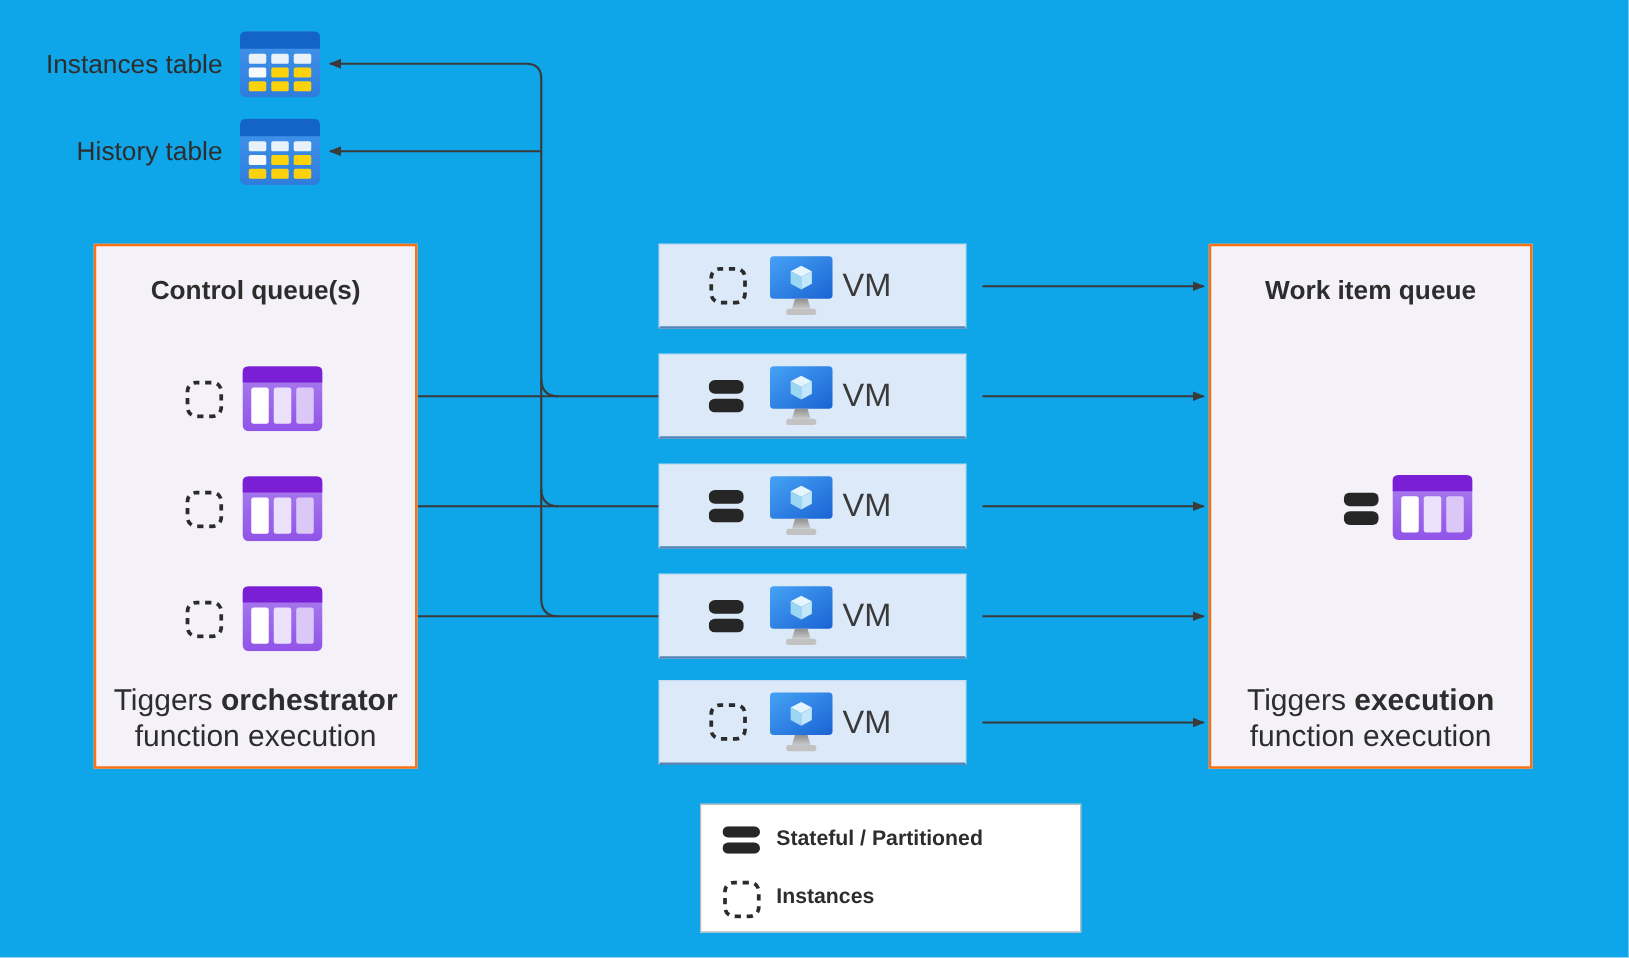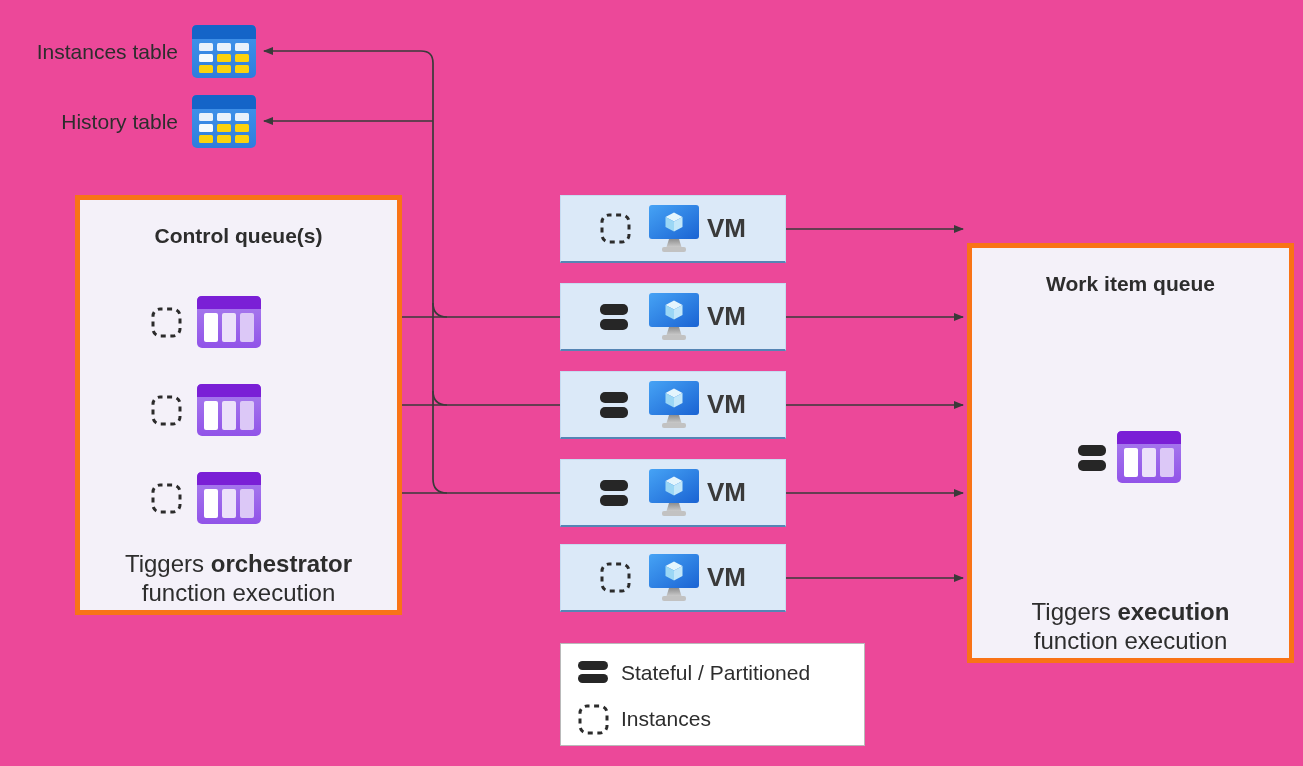--- a/index.html
+++ b/index.html
@@ -1,62 +1,62 @@
 <!DOCTYPE html>
 <html><head>
 <meta charset="utf-8">
 <style>
   html,body{margin:0;padding:0;background:#ffffff;}
   .canvas{
-    position:relative;width:1303px;height:766px;background:#ec4899;overflow:hidden;
+    position:relative;width:1303px;height:766px;background:#0ea5e9;overflow:hidden;
     font-family:"Liberation Sans","DejaVu Sans",sans-serif;color:#2d2d2d;
   }
   svg.connectors{position:absolute;left:0;top:0;width:1303px;height:766px;pointer-events:none;}
   .icon-slot{position:absolute;display:block;line-height:0;}
   .icon-slot svg{display:block;}
 
   
   .tbl-label{position:absolute;left:0;width:178px;text-align:right;font-size:21px;line-height:23px;color:#2d2d2d;}
   .lbl-instances{top:40px;}
   .lbl-history{top:110px;text-align:right;}
   .tbl-icon-instances{left:192px;top:25px;}
   .tbl-icon-history{left:192px;top:95px;}
 
   
-  .panel{position:absolute;top:195px;width:327px;height:420px;background:#f4f1f9;border:5px solid #f97316;box-sizing:border-box;}
+  .panel{position:absolute;top:195px;width:259px;height:420px;background:#f4f1f9;border:2px solid #f97316;box-sizing:border-box;}
   .panel.control{left:75px;}
-  .panel.work{left:967px;margin-top:48px;}
+  .panel.work{left:967px;}
   .panel-title{position:absolute;top:24px;left:0;width:100%;text-align:center;font-size:21px;font-weight:700;color:#2d2d2d;}
   .caption{position:absolute;top:349px;left:0;width:100%;text-align:center;font-size:24px;line-height:29px;color:#2d2d2d;}
   .caption b{font-weight:700;}
 
   
   .cq-row{position:absolute;left:0;width:100%;height:52px;}
   .cq-stateless{left:71px;top:11px;}
   .cq-queue{left:117px;top:0;}
 
   
   .wq-stateful{left:106px;top:197px;}
   .wq-queue{left:145px;top:183px;}
 
   
   .vm-box{
-    position:absolute;left:560px;width:226px;height:68px;background:#dbe9f8;
-    border:1px solid #c6dcf1;border-bottom:2px solid #5585b5;box-sizing:border-box;font-weight:bold;
+    position:absolute;left:527px;width:246px;height:68px;background:#dbe9f8;
+    border:1px solid #c6dcf1;border-bottom:2px solid #5585b5;box-sizing:border-box;
   }
   .vm-state{left:39px;top:20px;}
   .vm-state[data-icon="stateless"]{top:17px;}
   .vm-monitor{left:87px;top:8px;}
   .vm-label{position:absolute;left:146px;top:17px;font-size:26px;color:#3a3a3a;}
 
   
   .legend{position:absolute;left:560px;top:643px;width:305px;height:103px;background:#ffffff;border:1px solid #b9b9b9;box-sizing:border-box;}
   .legend-icon-stateful{left:17px;top:17px;}
   .legend-icon-stateless{left:17px;top:60px;}
-  .legend-text{position:absolute;left:60px;width:240px;font-size:21px;color:#2d2d2d;}
+  .legend-text{position:absolute;left:60px;width:240px;font-size:17px;color:#2d2d2d;font-weight:bold;}
   .legend-text.row1{top:17px;}
   .legend-text.row2{top:63px;}
 </style>
 </head>
 <body>
 
 <div class="canvas">
 
   <svg class="connectors" viewBox="0 0 1303 766">
     <defs>

